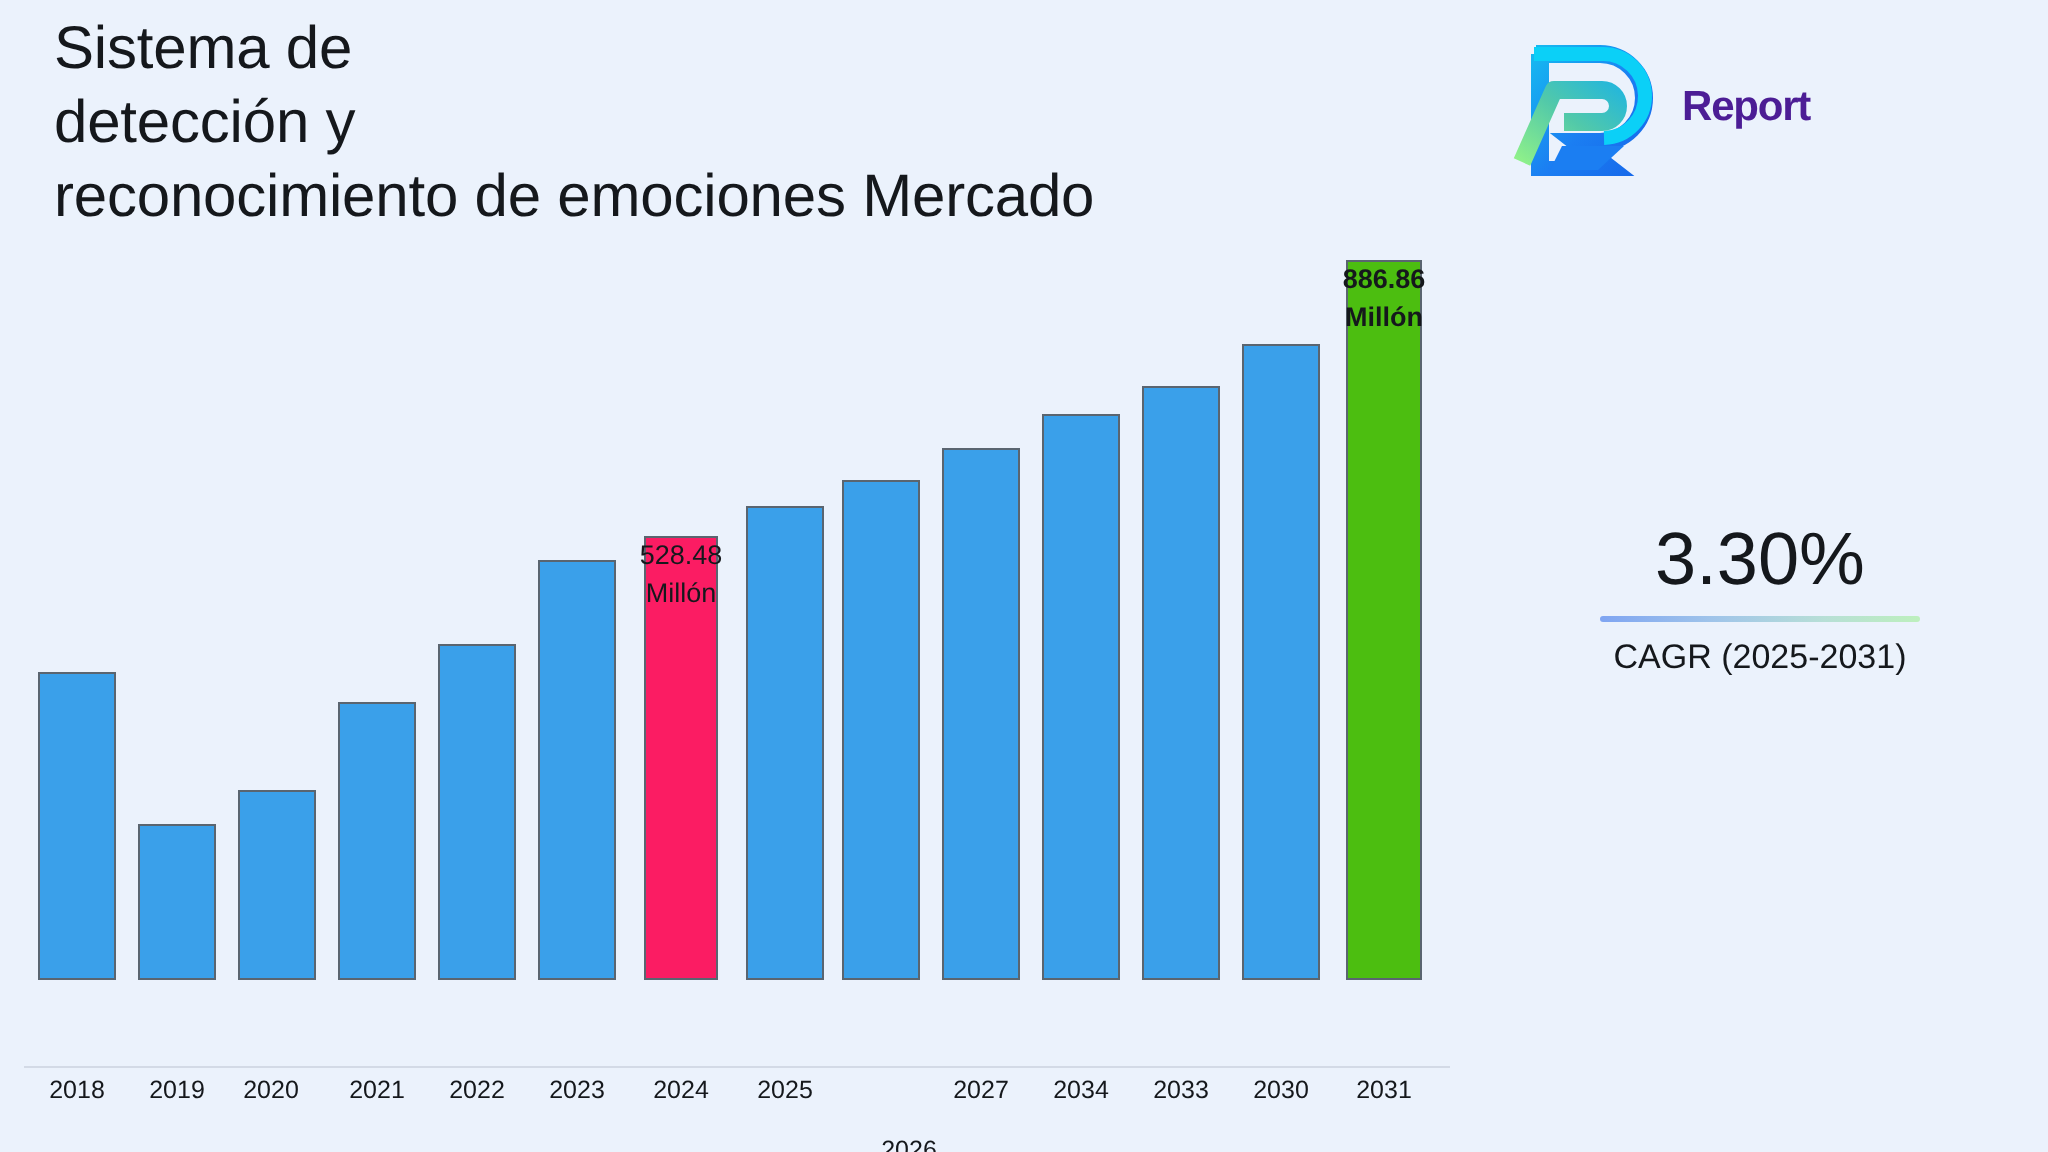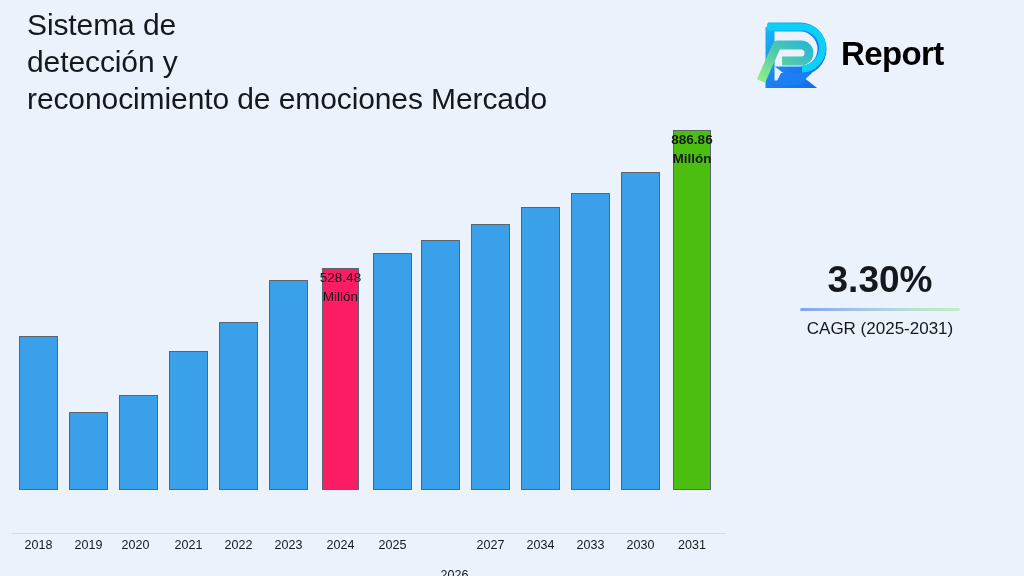--- a/index.html
+++ b/index.html
@@ -131,41 +131,41 @@
     display: flex;
     align-items: center;
     gap: 10px;
   }
   .logo-mark {
     width: 76px;
     height: 70px;
     flex: 0 0 76px;
   }
   .logo-text {
-    font-size: 33px;
+    font-size: 21px;
     font-weight: 700;
     line-height: 34px;
-    color: #000000;
+    color: #4c1d95;
     letter-spacing: -0.6px;
     white-space: pre-line;
     padding-top: 2px;
   }
 
   .cagr-block {
     position: absolute;
     left: 12px;
     top: 258px;
     width: 262px;
     text-align: center;
   }
   .cagr-value {
     font-size: 37px;
     line-height: 44px;
     color: #15181c;
-    font-weight: 700;
+    font-weight: 400;
   }
   .cagr-rule {
     width: 160px;
     height: 3px;
     margin: 6px auto 7px auto;
     background: linear-gradient(to right, #7fa5f2 0%, #9fc4ea 35%, #b7dfd6 70%, #bdf0bd 100%);
     border-radius: 2px;
   }
   .cagr-label {
     font-size: 17px;

